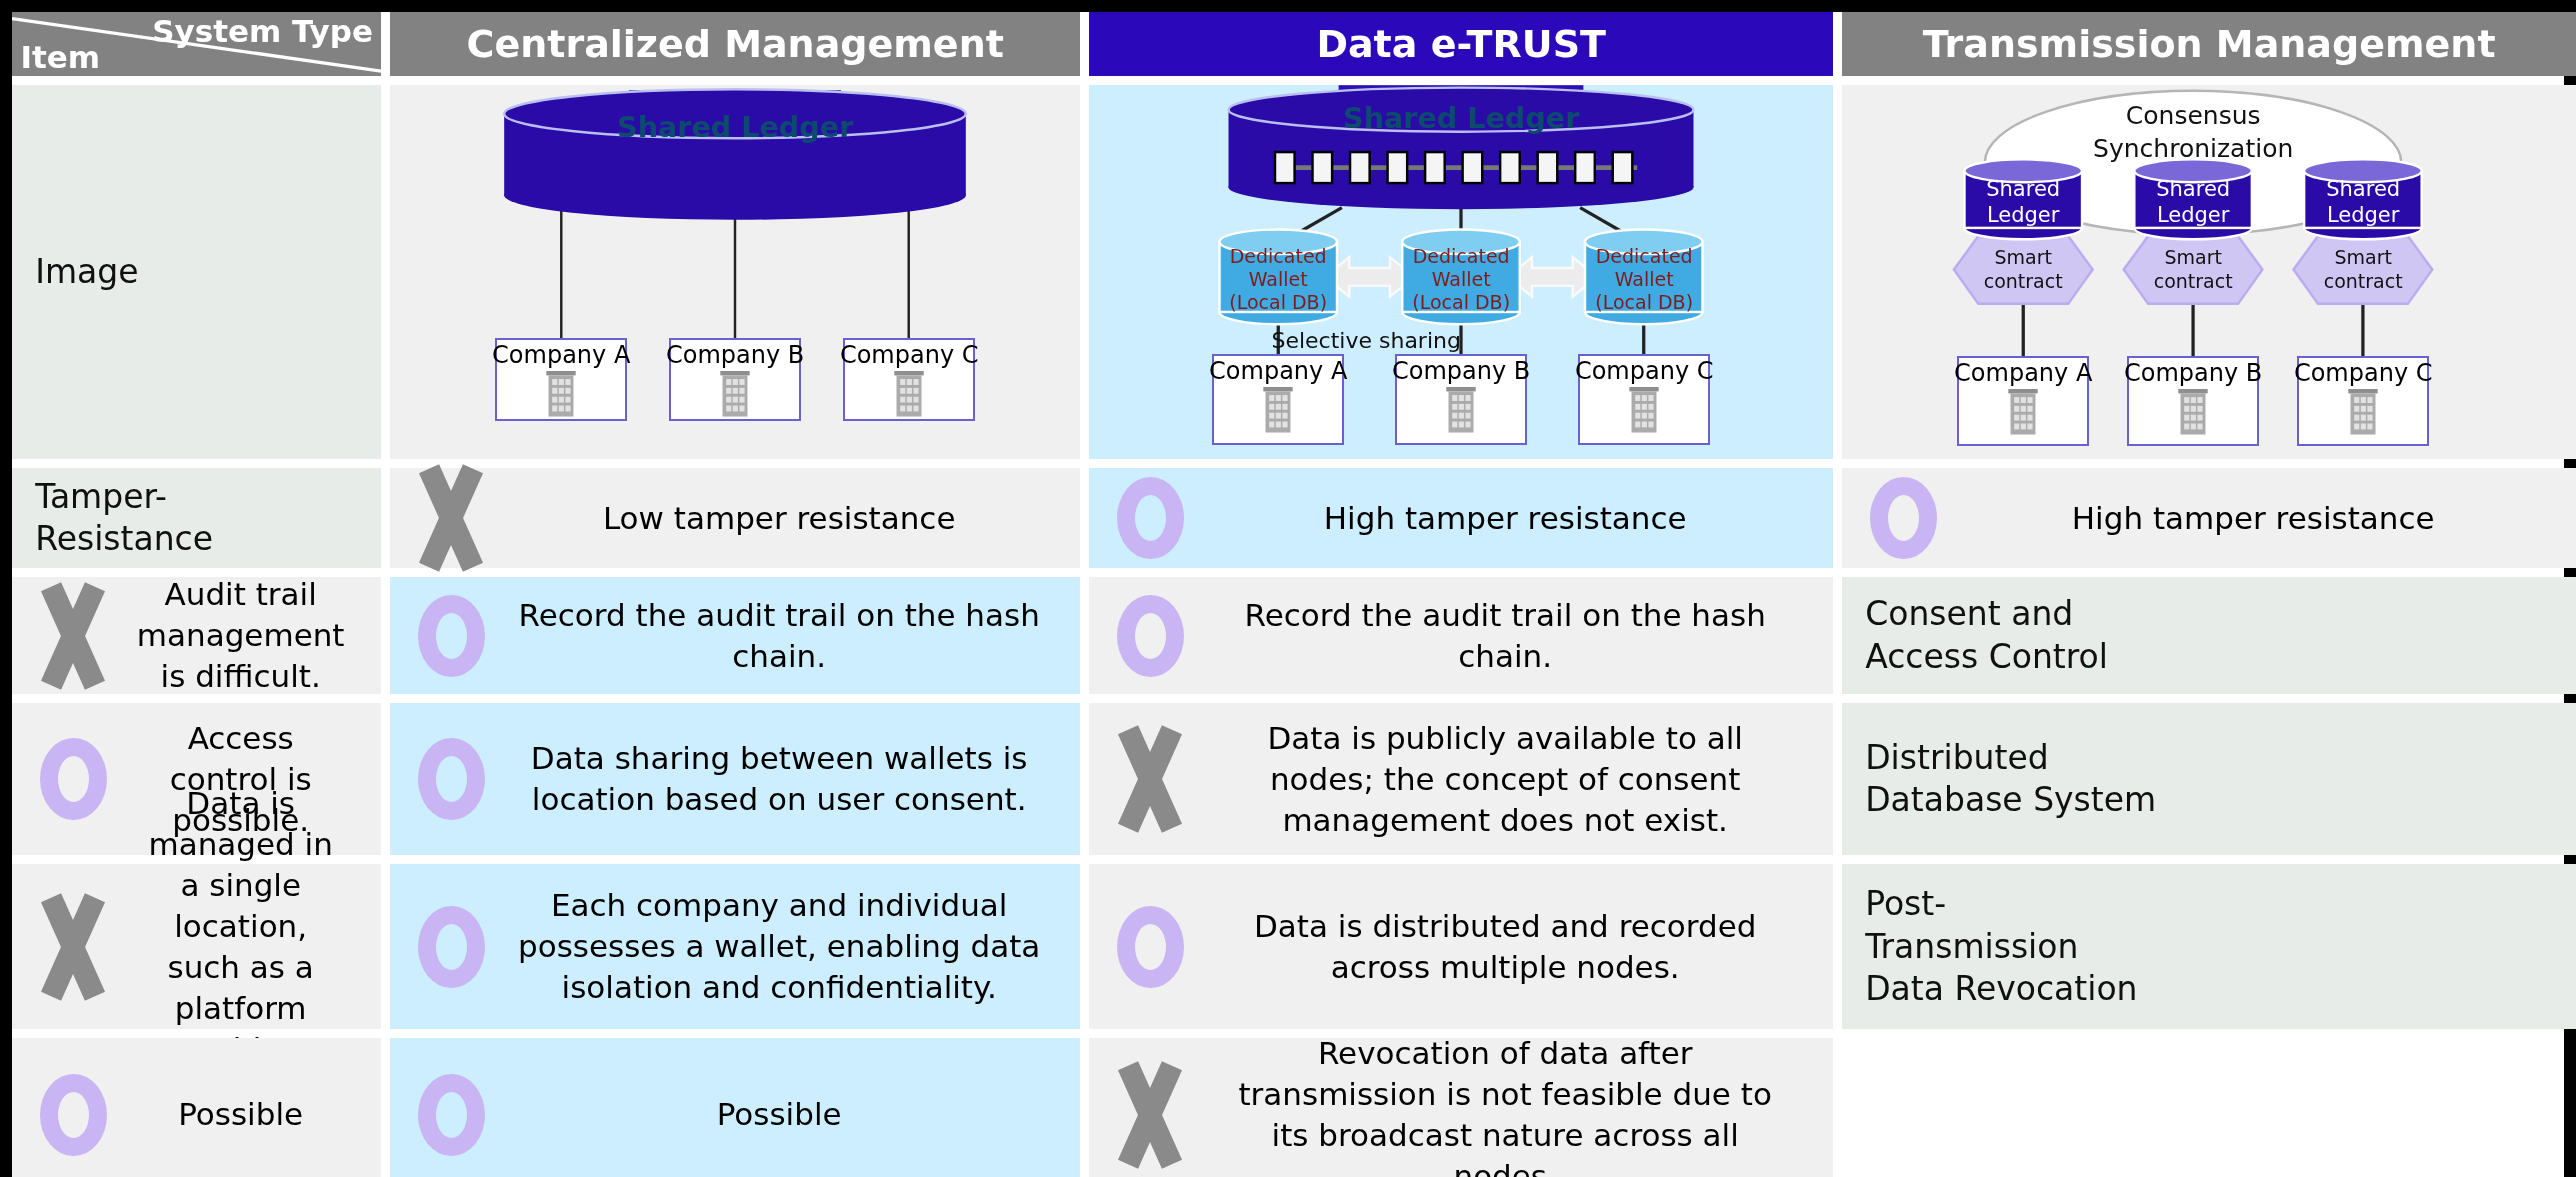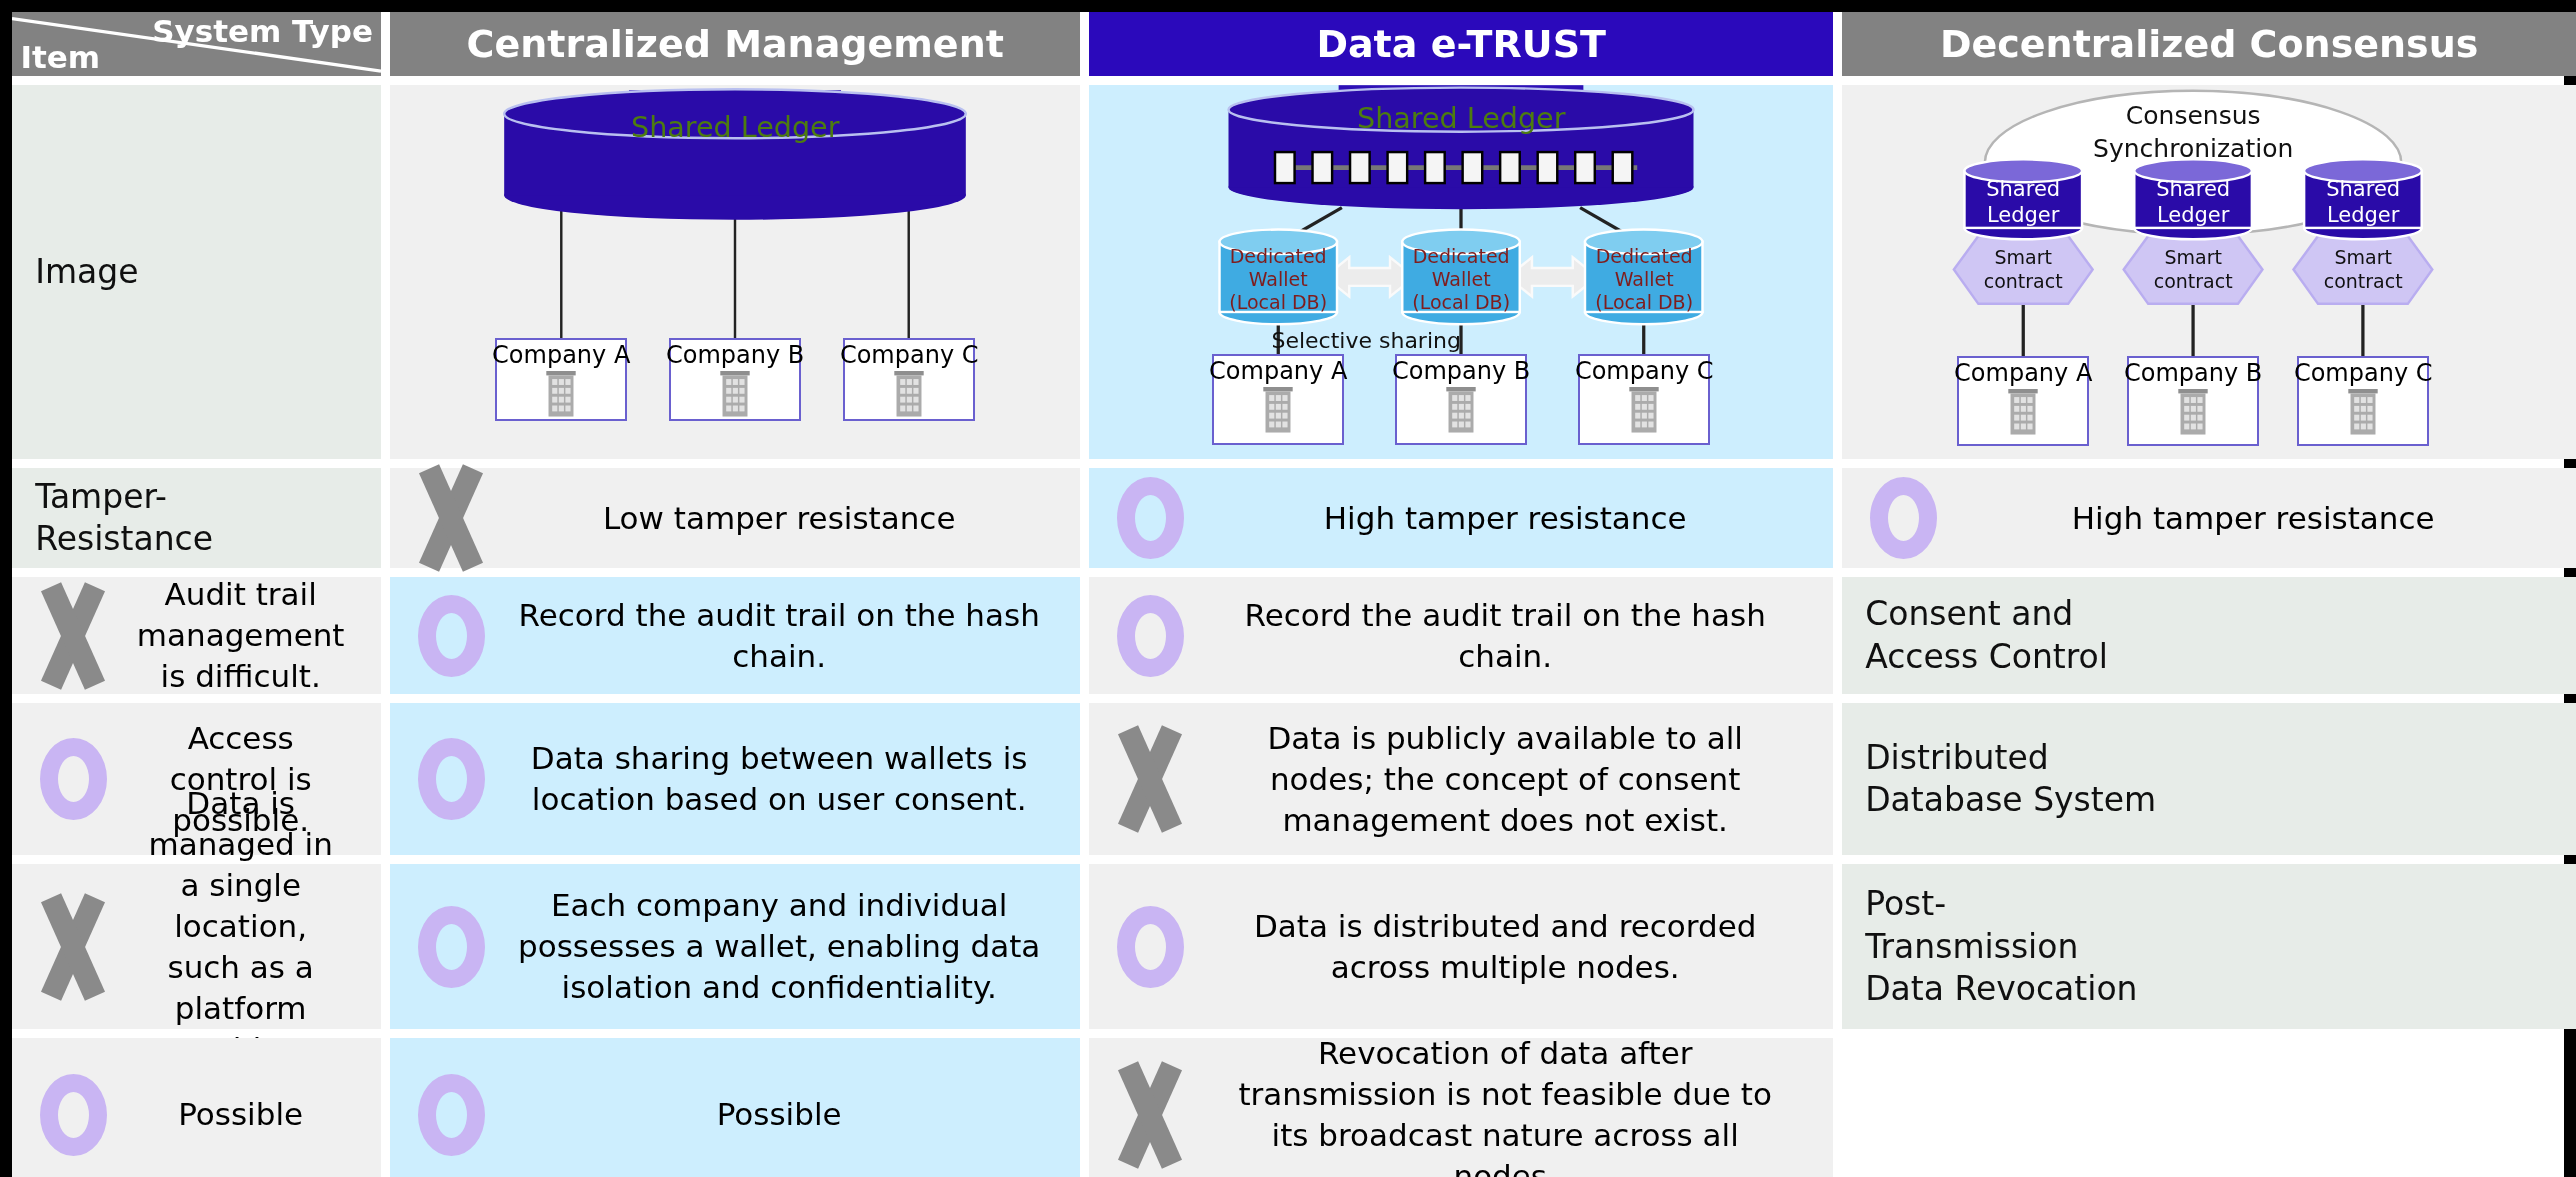--- a/index.html
+++ b/index.html
@@ -40,21 +40,21 @@
   .mark-x::before,.mark-x::after{
     content:"";position:absolute;left:50%;top:50%;width:22px;height:108px;background:#8a8a8a;}
   .mark-x::before{transform:translate(-50%,-50%) rotate(24deg);}
   .mark-x::after{transform:translate(-50%,-50%) rotate(-24deg);}
   
   .diagram{position:relative;overflow:hidden;}
   .diagram.d-gray{background:#f0f0f0;}
   .diagram.d-blue{background:#cdeefe;}
   .diagram > svg.scene{position:absolute;left:0;top:0;}
   .lbl{position:absolute;transform:translate(-50%,-50%);white-space:nowrap;text-align:center;}
-  .ledger-big{color:#4d7c0f;font-size:28.6px;}
+  .ledger-big{color:#0c4a6e;font-size:28.6px;font-weight:bold;}
   .wallet-lbl{color:#7f1d1d;font-size:19px;line-height:1.2;}
   .ledger-sm{color:#fff;font-size:21px;line-height:1.25;}
   .contract-lbl{color:#111;font-size:19px;line-height:1.25;}
   .consensus-lbl{color:#111;font-size:25px;line-height:1.32;}
   .selective-lbl{color:#111;font-size:22px;}
   .cbox{position:absolute;width:132px;background:#fff;border:2.4px solid #6a60cf;box-sizing:border-box;
         display:flex;flex-direction:column;align-items:center;transform:translateX(-50%);}
   .cbox .cname{font-size:24px;color:#000;margin-top:0.8px;white-space:nowrap;}
   .cbox-c{top:253px;height:83px;}
   .cbox-e{top:269px;height:91px;}
@@ -93,21 +93,21 @@
 
     <div class="corner">
       <svg viewBox="0 0 452 78" preserveAspectRatio="none">
         <line x1="0" y1="8" x2="452" y2="72" stroke="#ffffff" stroke-width="4"></line>
       </svg>
       <div class="st">System Type</div>
       <div class="it">Item</div>
     </div>
     <div class="hdr">Centralized Management</div>
     <div class="hdr etrust">Data e-TRUST</div>
-    <div class="hdr">Decentralized Consensus</div>
+    <div class="hdr">Transmission Management</div>
 
     <div class="item-cell">
       <div>Image</div>
     </div>
 
     <div class="diagram d-gray">
       <svg class="scene" width="690" height="374" viewBox="0 0 846 458">
         <line x1="210" y1="140" x2="210" y2="315" stroke="#222" stroke-width="3"></line>
         <line x1="423" y1="150" x2="423" y2="315" stroke="#222" stroke-width="3"></line>
         <line x1="636" y1="140" x2="636" y2="315" stroke="#222" stroke-width="3"></line>

